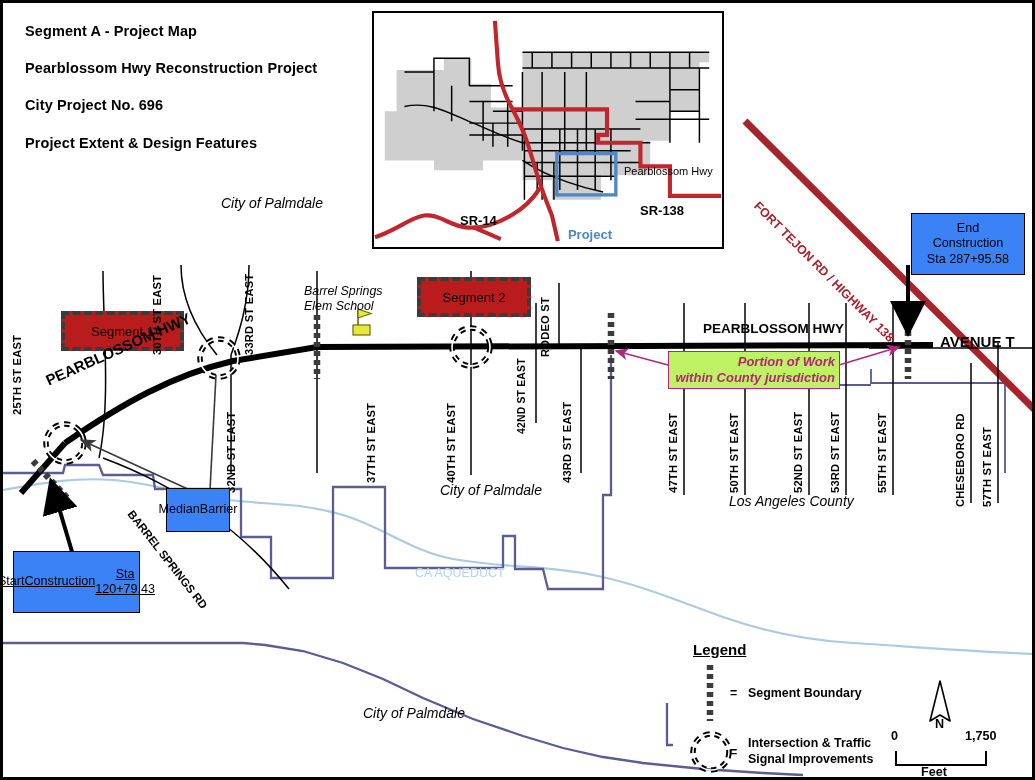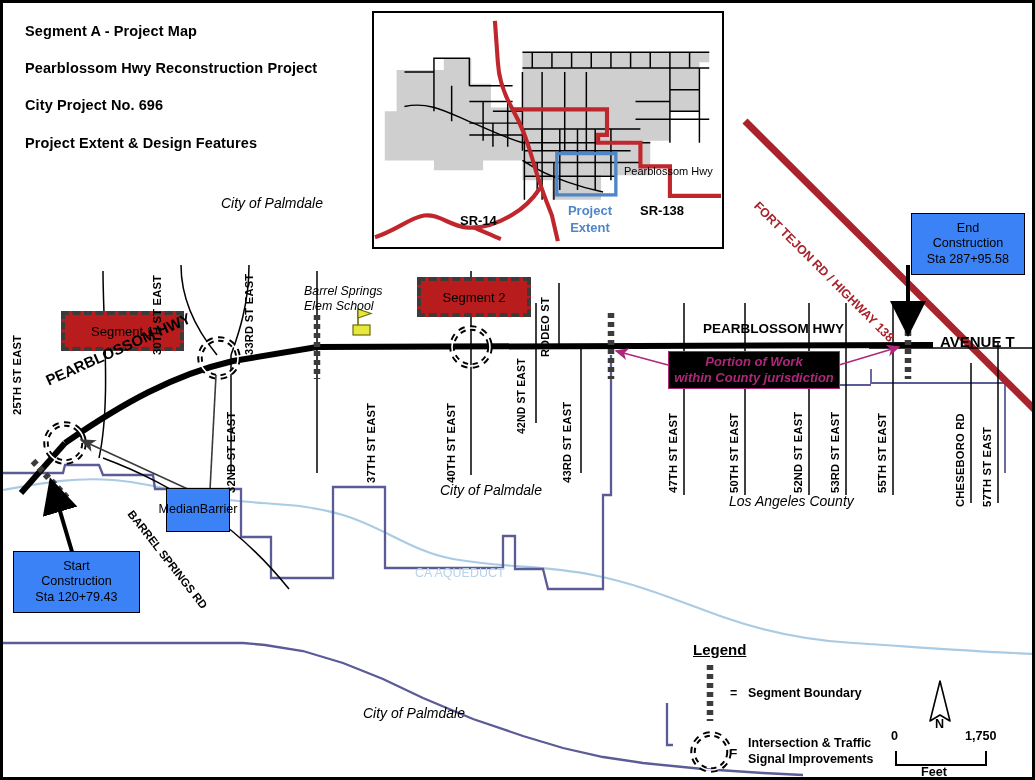--- a/index.html
+++ b/index.html
@@ -31,24 +31,24 @@
   .hwylab{position:absolute;font-weight:bold;font-size:13.5px;white-space:nowrap;}
   .redlab{position:absolute;font-weight:bold;font-size:12.4px;color:#a8232c;white-space:nowrap;}
   .legend-title{font-weight:bold;font-size:15px;text-decoration:underline;}
   .legend-txt{font-size:12.4px;line-height:1.25;font-weight:600;}
   .aq{font-size:12.5px;fill:#b9d3e8;}
   .inset{
     position:absolute;left:369px;top:8px;width:352px;height:238px;
     border:2.2px solid #000;background:#fff;box-sizing:border-box;overflow:hidden;
   }
   .insetlab{position:absolute;font-size:11px;white-space:nowrap;}
-  .insetbold{font-weight:bold;font-size:13px;color:#4f86c6;white-space:nowrap;position:absolute;text-align:center;}
-  .pw{position:absolute;border:1.4px solid #b0267a;background:#000000;
+  .insetbold{font-weight:bold;font-size:13px;color:#4f86c6;white-space:nowrap;position:absolute;text-align:center;margin-top:24px;}
+  .pw{position:absolute;border:1.4px solid #b0267a;background:#bef264;
      color:#b0267a;font-style:italic;font-weight:bold;font-size:13px;
-     text-align:center;line-height:1.25;padding:2px 4px;box-sizing:border-box;}
+     text-align:right;line-height:1.25;padding:2px 4px;box-sizing:border-box;}
 </style>
 </head>
 <body>
 
 <div id="page">
 
   <svg id="svgmap" viewBox="0 0 1035 780">
     <defs>
       <marker id="arrowblack" markerWidth="9" markerHeight="9" refX="8" refY="4.5" orient="auto">
         <path d="M0,0 L9,4.5 L0,9 z" fill="#000"></path>
@@ -256,21 +256,21 @@
   <div class="stlabel rot90" style="left:548px;top:342px;">RODEO ST</div>
   <div class="stlabel rot90" style="left:570px;top:468px;">43RD ST EAST</div>
   <div class="stlabel rot90" style="left:676px;top:478px;">47TH ST EAST</div>
   <div class="stlabel rot90" style="left:737px;top:478px;">50TH ST EAST</div>
   <div class="stlabel rot90" style="left:801px;top:478px;">52ND ST EAST</div>
   <div class="stlabel rot90" style="left:838px;top:478px;">53RD ST EAST</div>
   <div class="stlabel rot90" style="left:885px;top:478px;">55TH ST EAST</div>
   <div class="stlabel rot90" style="left:963px;top:492px;">CHESEBORO RD</div>
   <div class="stlabel rot90" style="left:990px;top:492px;">57TH ST EAST</div>
 
-  <div class="box" style="left:10px;top:548px;width:125px;height:60px;flex-direction:column;">
+  <div class="box" style="left:10px;top:548px;width:125px;height:60px;flex-direction:row;text-decoration:underline;">
     <span>Start</span>
     <span>Construction</span>
     <span>Sta 120+79.43</span>
   </div>
 
   <div class="box" style="left:908px;top:210px;width:112px;height:60px;flex-direction:column;">
     <span>End</span>
     <span>Construction</span>
     <span>Sta 287+95.58</span>
   </div>

